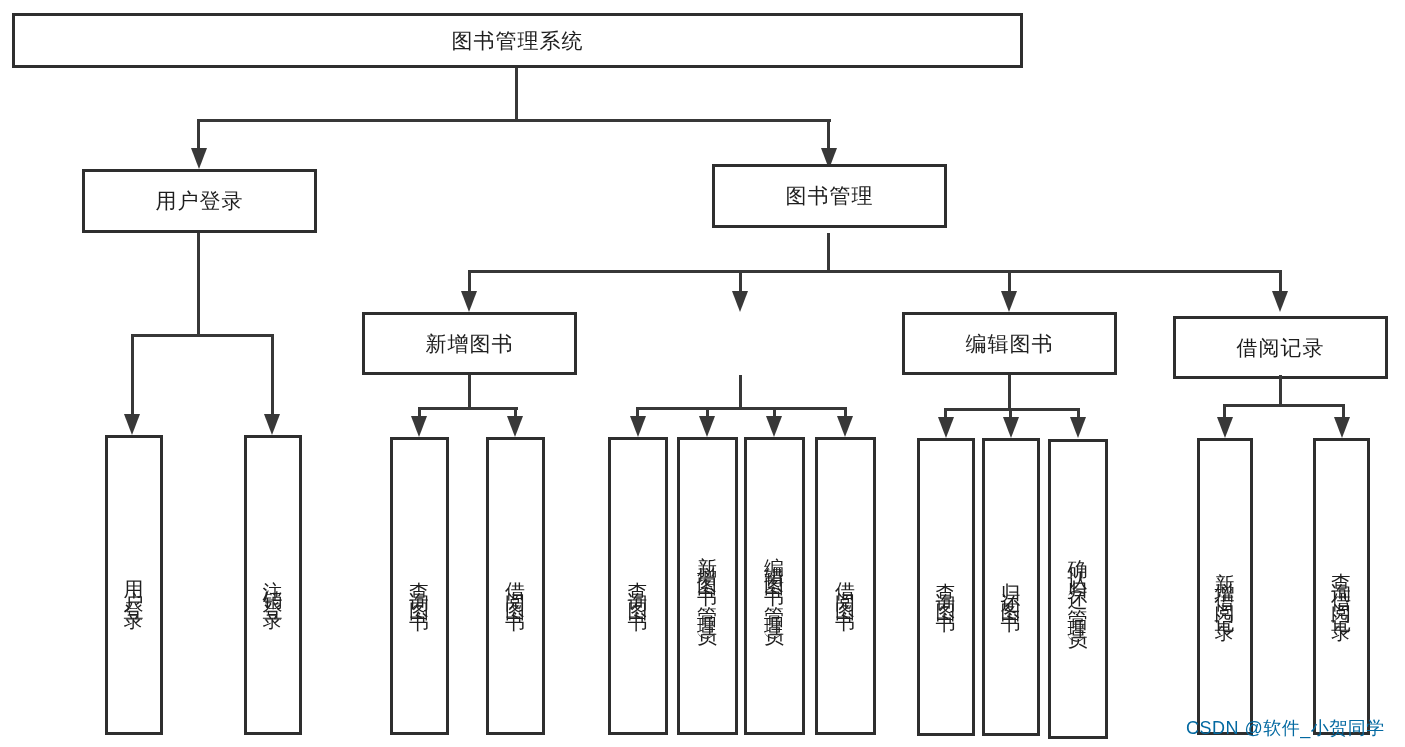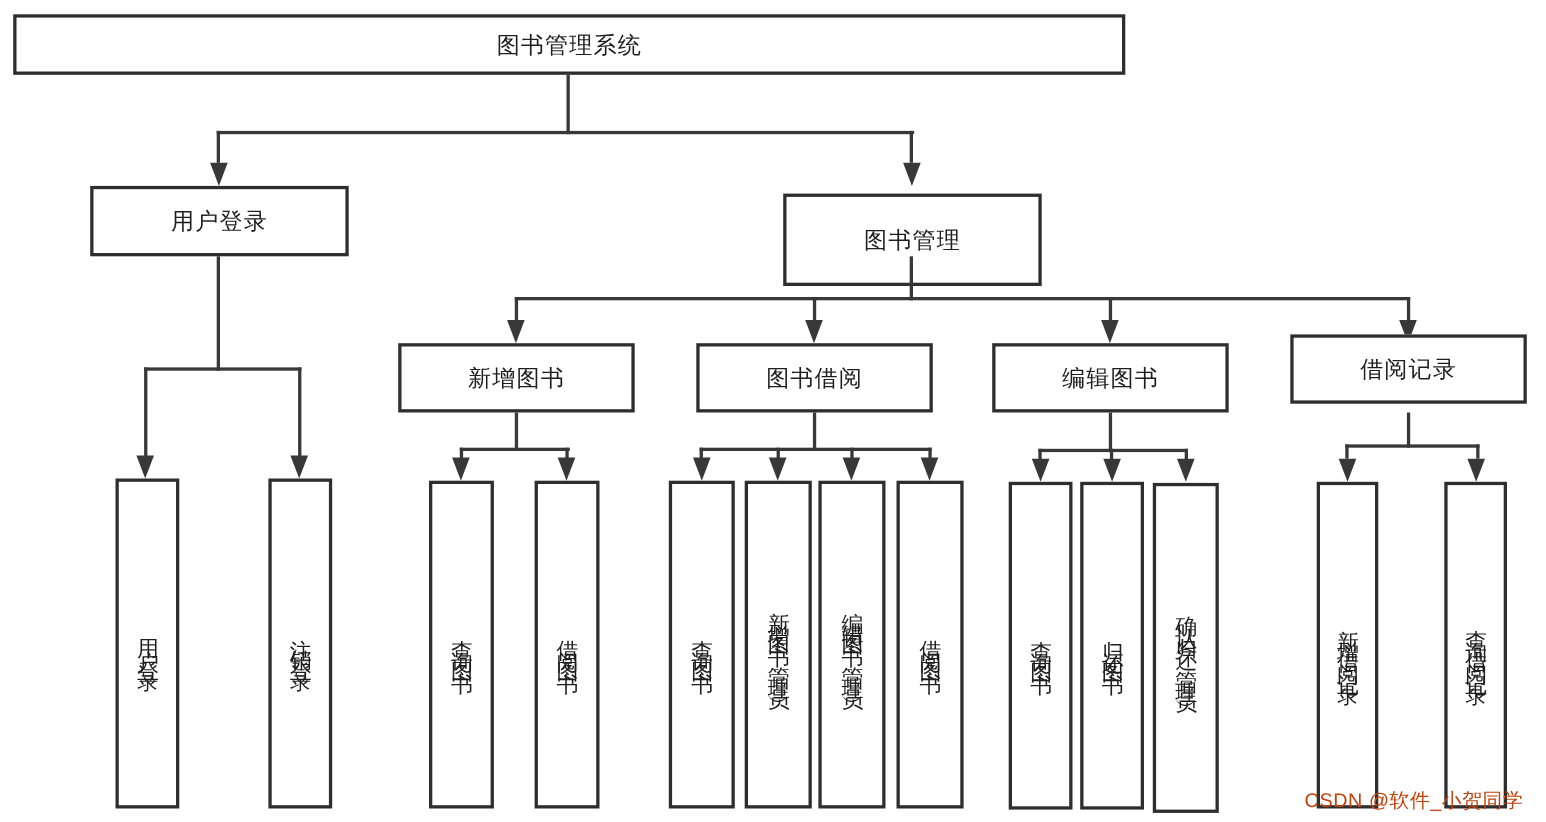--- a/index.html
+++ b/index.html
@@ -37,42 +37,42 @@
   .arrow{
     position:absolute;width:0;height:0;
     border-left:8px solid transparent;
     border-right:8px solid transparent;
     border-top:21px solid #383838;
   }
   .watermark{
     position:absolute;
     left:1186px;top:716px;
     font-size:18px;
-    color:#c2410c;
+    color:#0369a1;
     letter-spacing:0.5px;
     white-space:nowrap;
     z-index:5;
   }
 </style>
 </head>
 <body>
 
 <div class="diagram">
 
   <div class="box hbox" style="left:12px;top:13px;width:1011px;height:55px">图书管理系统</div>
 
   <div class="vl" style="left:515px;top:68px;height:54px"></div>
   <div class="hl" style="left:197px;top:119px;width:634px"></div>
   <div class="vl" style="left:197px;top:119px;height:29px"></div>
   <div class="arrow" style="left:191px;top:148px"></div>
   <div class="vl" style="left:827px;top:119px;height:29px"></div>
   <div class="arrow" style="left:821px;top:148px"></div>
 
   <div class="box hbox" style="left:82px;top:169px;width:235px;height:64px">用户登录</div>
-  <div class="box hbox" style="left:712px;top:176px;width:235px;height:84px">图书管理</div>
+  <div class="box hbox" style="left:712px;top:164px;width:235px;height:64px">图书管理</div>
 
   <div class="vl" style="left:197px;top:233px;height:104px"></div>
   <div class="hl" style="left:131px;top:334px;width:143px"></div>
   <div class="vl" style="left:131px;top:334px;height:81px"></div>
   <div class="arrow" style="left:124px;top:414px"></div>
   <div class="vl" style="left:271px;top:334px;height:81px"></div>
   <div class="arrow" style="left:264px;top:414px"></div>
 
   <div class="box vbox" style="left:105px;top:435px;width:58px;height:300px">用户登录</div>
   <div class="box vbox" style="left:244px;top:435px;width:58px;height:300px">注销登录</div>
@@ -82,23 +82,22 @@
   <div class="vl" style="left:468px;top:270px;height:22px"></div>
   <div class="arrow" style="left:461px;top:291px"></div>
   <div class="vl" style="left:739px;top:270px;height:22px"></div>
   <div class="arrow" style="left:732px;top:291px"></div>
   <div class="vl" style="left:1008px;top:270px;height:22px"></div>
   <div class="arrow" style="left:1001px;top:291px"></div>
   <div class="vl" style="left:1279px;top:270px;height:22px"></div>
   <div class="arrow" style="left:1272px;top:291px"></div>
 
   <div class="box hbox" style="left:362px;top:312px;width:215px;height:63px">新增图书</div>
-  <div class="box hbox" style="left:633px;top:312px;width:215px;height:63px">图书借阅</div>
   <div class="box hbox" style="left:902px;top:312px;width:215px;height:63px">编辑图书</div>
-  <div class="box hbox" style="left:1173px;top:304px;width:215px;height:63px">借阅记录</div>
+  <div class="box hbox" style="left:1173px;top:316px;width:215px;height:63px">借阅记录</div>
 
   <div class="vl" style="left:468px;top:375px;height:35px"></div>
   <div class="hl" style="left:418px;top:407px;width:100px"></div>
   <div class="vl" style="left:418px;top:407px;height:11px"></div>
   <div class="arrow" style="left:411px;top:416px"></div>
   <div class="vl" style="left:514px;top:407px;height:11px"></div>
   <div class="arrow" style="left:507px;top:416px"></div>
   <div class="box vbox" style="left:390px;top:437px;width:59px;height:298px">查询图书</div>
   <div class="box vbox" style="left:486px;top:437px;width:59px;height:298px">借阅图书</div>
 

